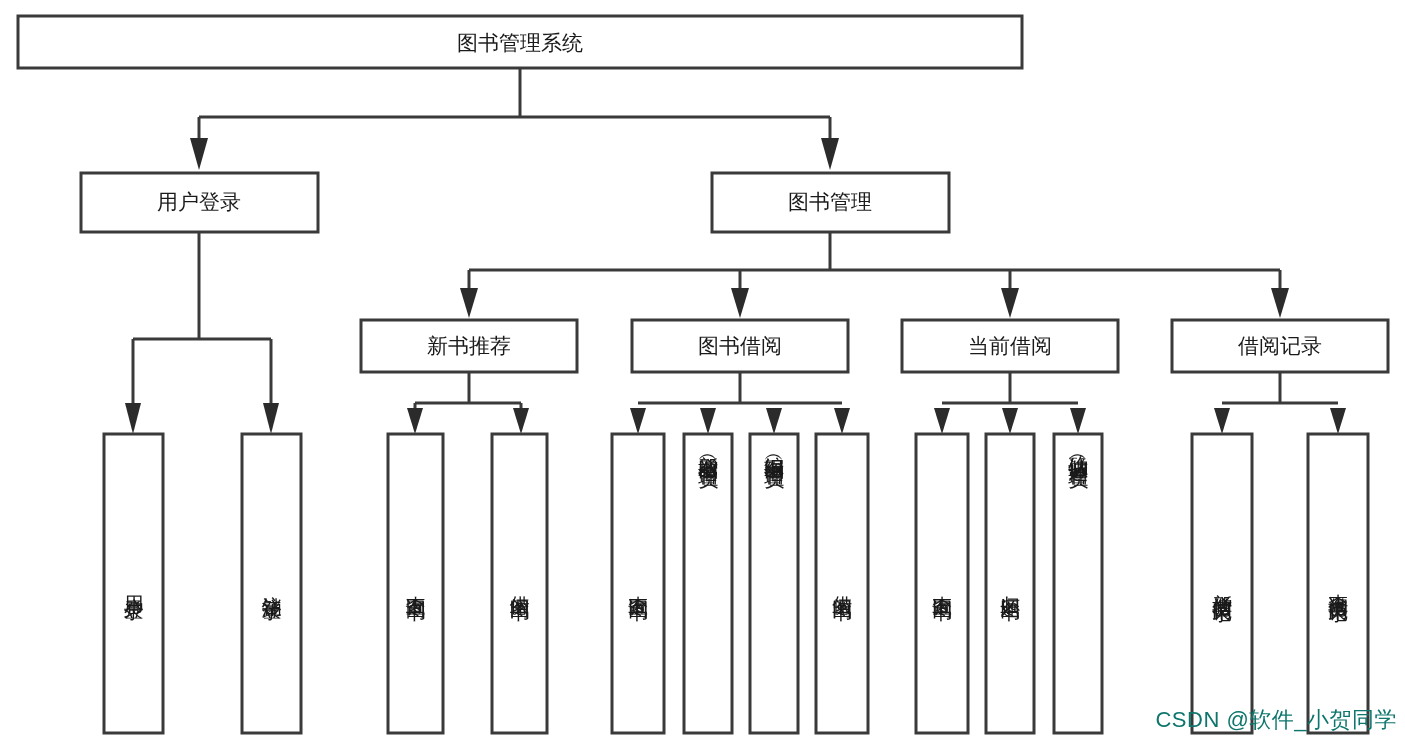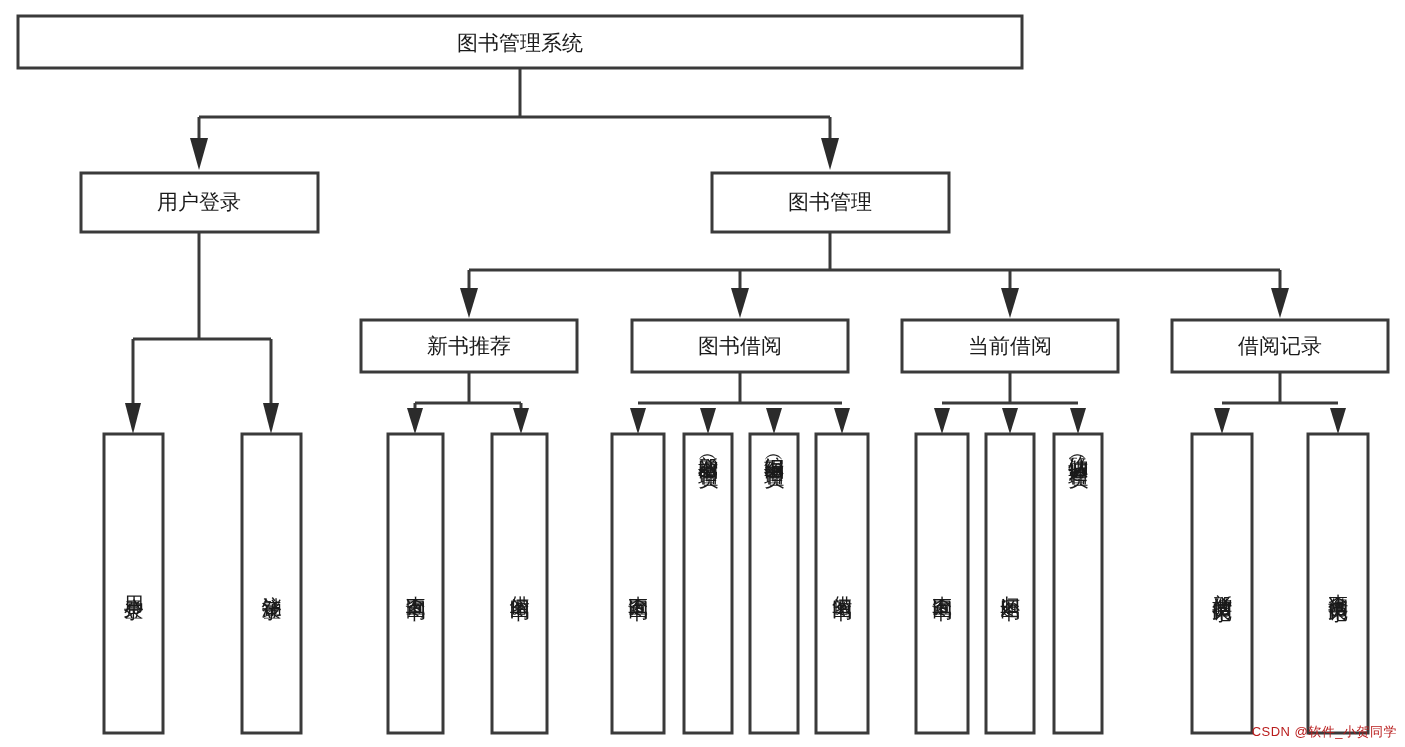--- a/index.html
+++ b/index.html
@@ -57,24 +57,24 @@
     font-size: 20px;
     line-height: 1.18;
     color: #1a1a1a;
     letter-spacing: 2px;
     white-space: nowrap;
     pointer-events: none;
   }
   .watermark {
     position: absolute;
     right: 8px;
-    bottom: 6px;
-    font-family: "Liberation Sans", "DejaVu Sans", sans-serif;
-    font-size: 13px;
-    color: #b91c1c;
+    bottom: 12px;
+    font-family: "Liberation Sans", "DejaVu Sans", sans-serif;
+    font-size: 22px;
+    color: #0f766e;
     letter-spacing: 0.5px;
     user-select: none;
   }
 </style>
 </head>
 <body>
 
 <div id="diagram-root">
 
   <svg id="tree-svg" viewBox="0 0 1405 747">

